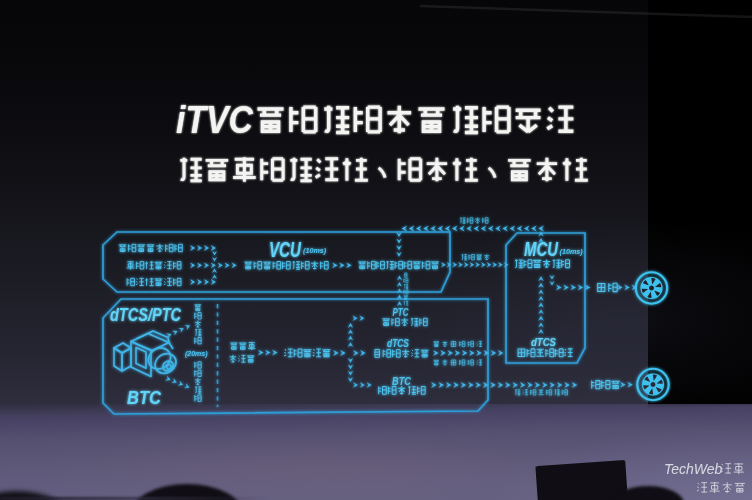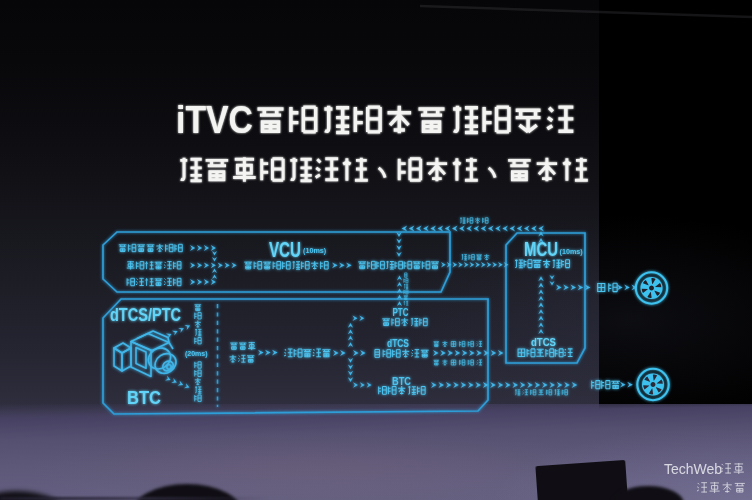--- a/index.html
+++ b/index.html
@@ -1,16 +1,17 @@
 <!DOCTYPE html>
 <html><head><meta charset="utf-8">
 <style>
 html,body{margin:0;padding:0;width:752px;height:500px;overflow:hidden;background:#000;}
-#photo{position:relative;width:599px;height:500px;
+#photo{position:relative;width:648px;height:500px;
 background:linear-gradient(180deg,#060608 0%,#08080b 12%,#0c0c10 24%,#111116 36%,#18181f 48%,#1e1e27 58%,#252532 70%,#2b2b39 78%,#302f40 82%,#373549 84.5%);
+font-style:italic;
 }
 #purple{position:absolute;left:-10px;top:404px;width:772px;height:100px;
 background:linear-gradient(179deg, rgba(62,58,84,0) 0%, #474263 14%, #555070 32%, #5d5878 55%, #635e7f 78%, #666180 100%);
 }
 #hotspot{position:absolute;left:0;top:190px;width:752px;height:240px;
 background:radial-gradient(ellipse 340px 150px at 630px 130px, rgba(58,60,82,0.22), rgba(0,0,0,0) 70%);}
 #ptint{position:absolute;left:0;top:430px;width:752px;height:70px;
 background:radial-gradient(ellipse 420px 60px at 320px 40px, rgba(150,115,125,0.14), rgba(0,0,0,0) 70%),
 radial-gradient(ellipse 320px 100px at 742px 72px, rgba(142,140,182,0.32), rgba(0,0,0,0) 78%);}
 .sil{position:absolute;background:#100e14;}

